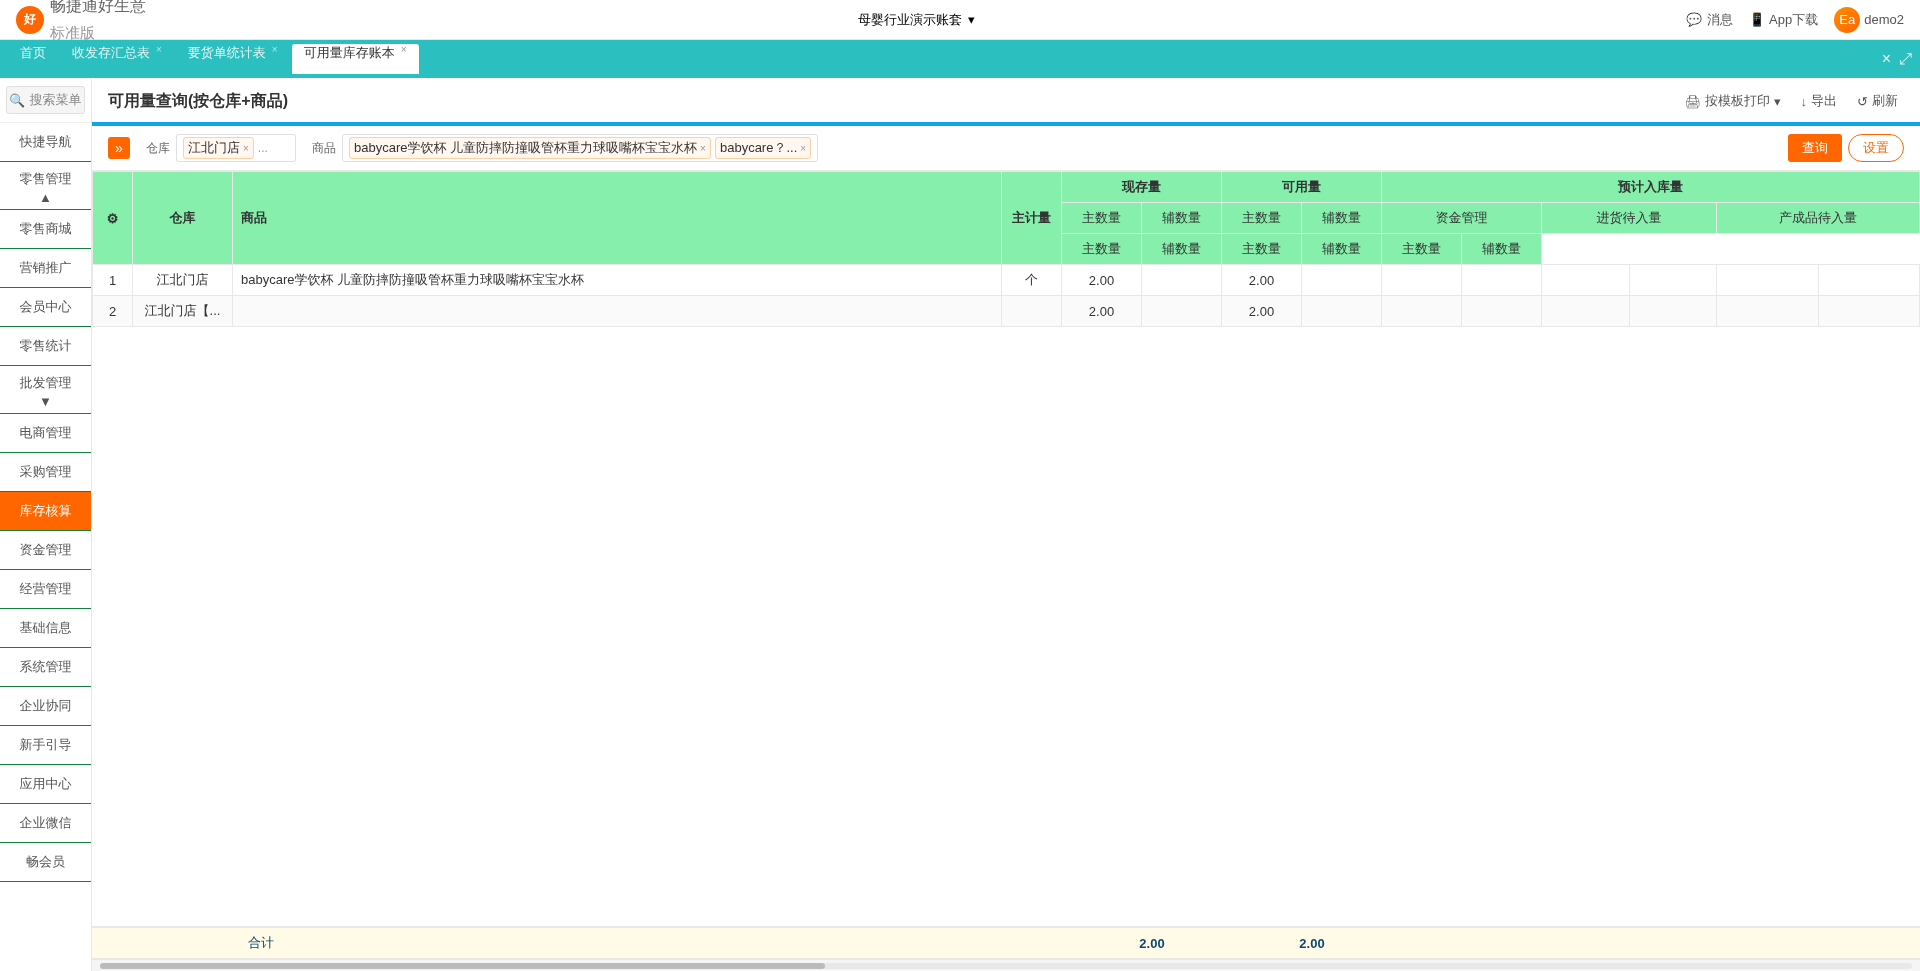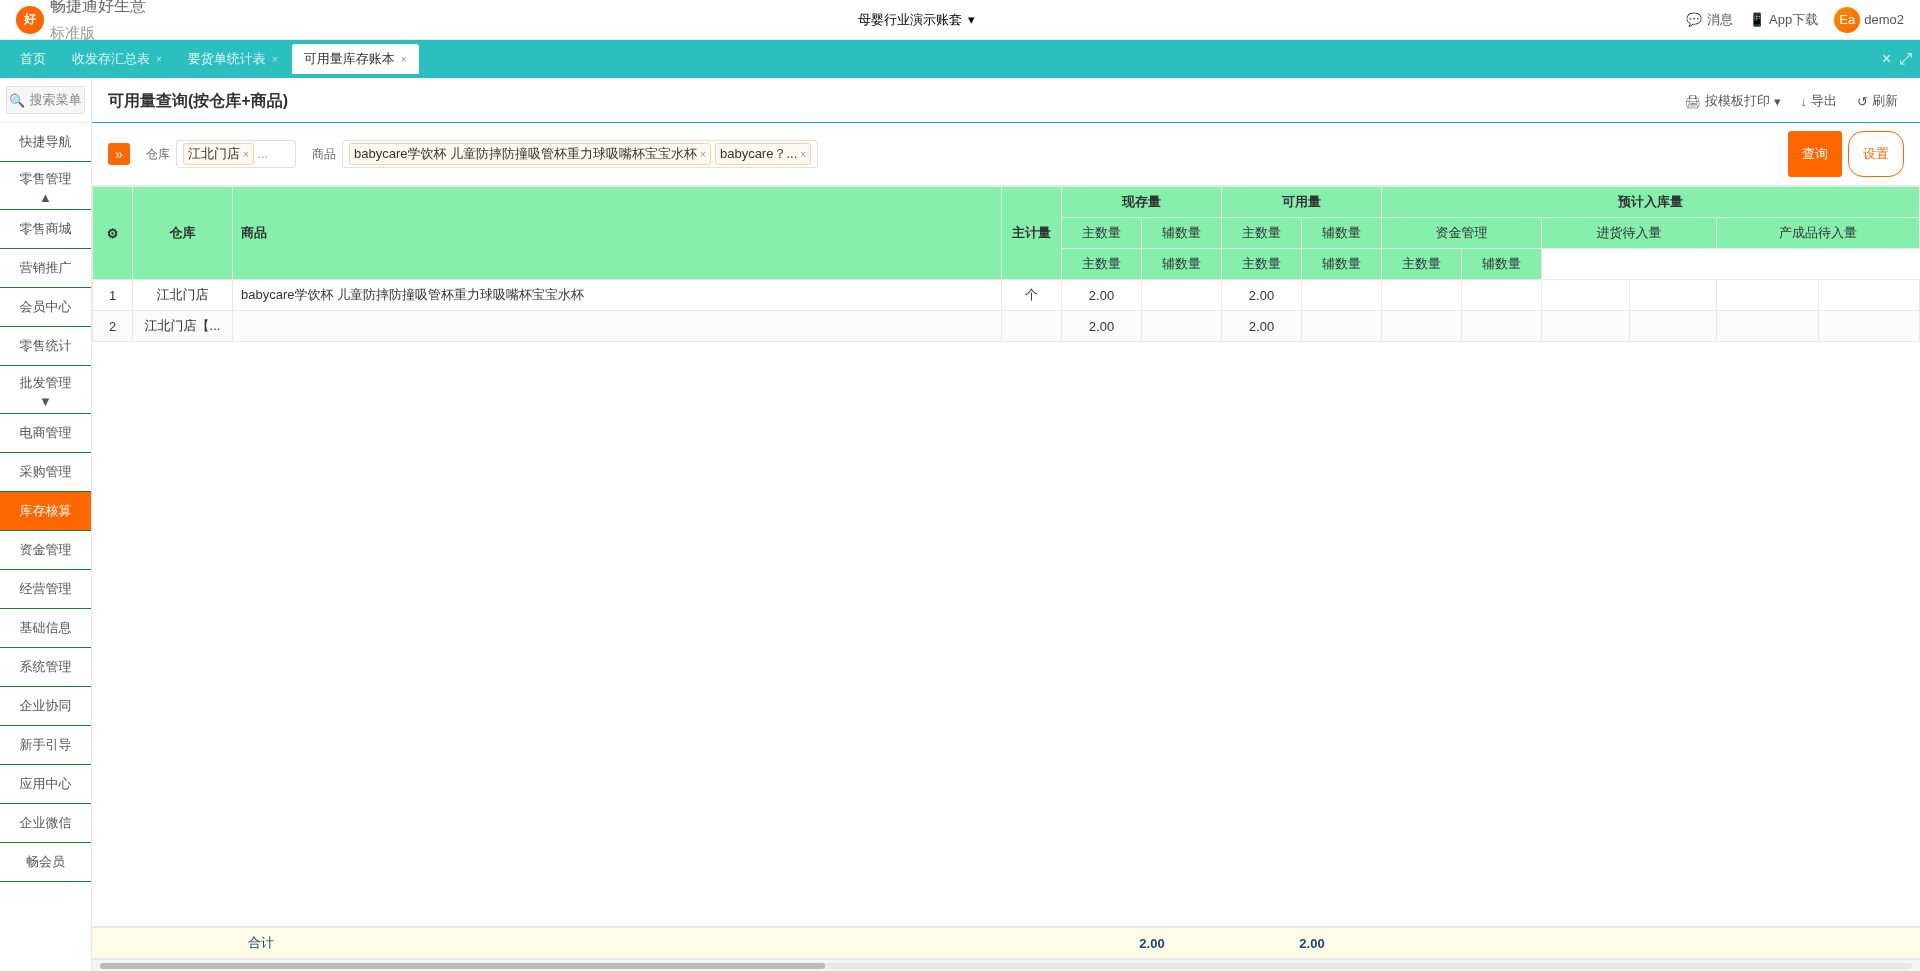--- a/index.html
+++ b/index.html
@@ -33,21 +33,21 @@
       display: flex;
       align-items: center;
       padding: 0 8px;
       gap: 2px;
       flex-shrink: 0;
     }
     .tab-item {
       height: 30px;
       padding: 0 12px;
       display: flex;
-      align-items: center;
+      align-items: flex-start;
       gap: 6px;
       cursor: pointer;
       border-radius: 3px 3px 0 0;
       color: rgba(255,255,255,0.85);
       font-size: 13px;
       white-space: nowrap;
     }
     .tab-item.active {
       background: #fff;
       color: #333;
@@ -123,21 +123,21 @@
       background: #f5f5f5;
     }
 
     
     .page-header {
       background: #fff;
       padding: 10px 16px 8px;
       display: flex;
       align-items: center;
       justify-content: space-between;
-      border-bottom: 1px solid #0ea5e9;
+      border-bottom: 4px solid #0ea5e9;
       flex-shrink: 0;
     }
     .page-title { font-size: 16px; font-weight: bold; color: #333; }
     .page-header-actions { display: flex; align-items: center; gap: 8px; }
     .header-action-btn {
       display: flex; align-items: center; gap: 4px;
       color: #555; cursor: pointer; font-size: 12px;
       padding: 4px 6px;
       border-radius: 3px;
     }
@@ -180,21 +180,21 @@
     .filter-more { color: #999; font-size: 12px; cursor: pointer; }
     .filter-actions { margin-left: auto; display: flex; gap: 6px; }
     .btn-query {
       background: #ff6600; color: #fff;
       border: none; border-radius: 3px;
       padding: 5px 14px; cursor: pointer; font-size: 13px;
     }
     .btn-settings {
       background: #fff; color: #ff6600;
       border: 1px solid #ff6600; border-radius: 15px;
-      padding: 13px 14px; cursor: pointer; font-size: 13px;
+      padding: 4px 14px; cursor: pointer; font-size: 13px;
     }
 
     
     .table-container {
       flex: 1;
       overflow: auto;
       background: #fff;
       margin: 0;
     }
 

